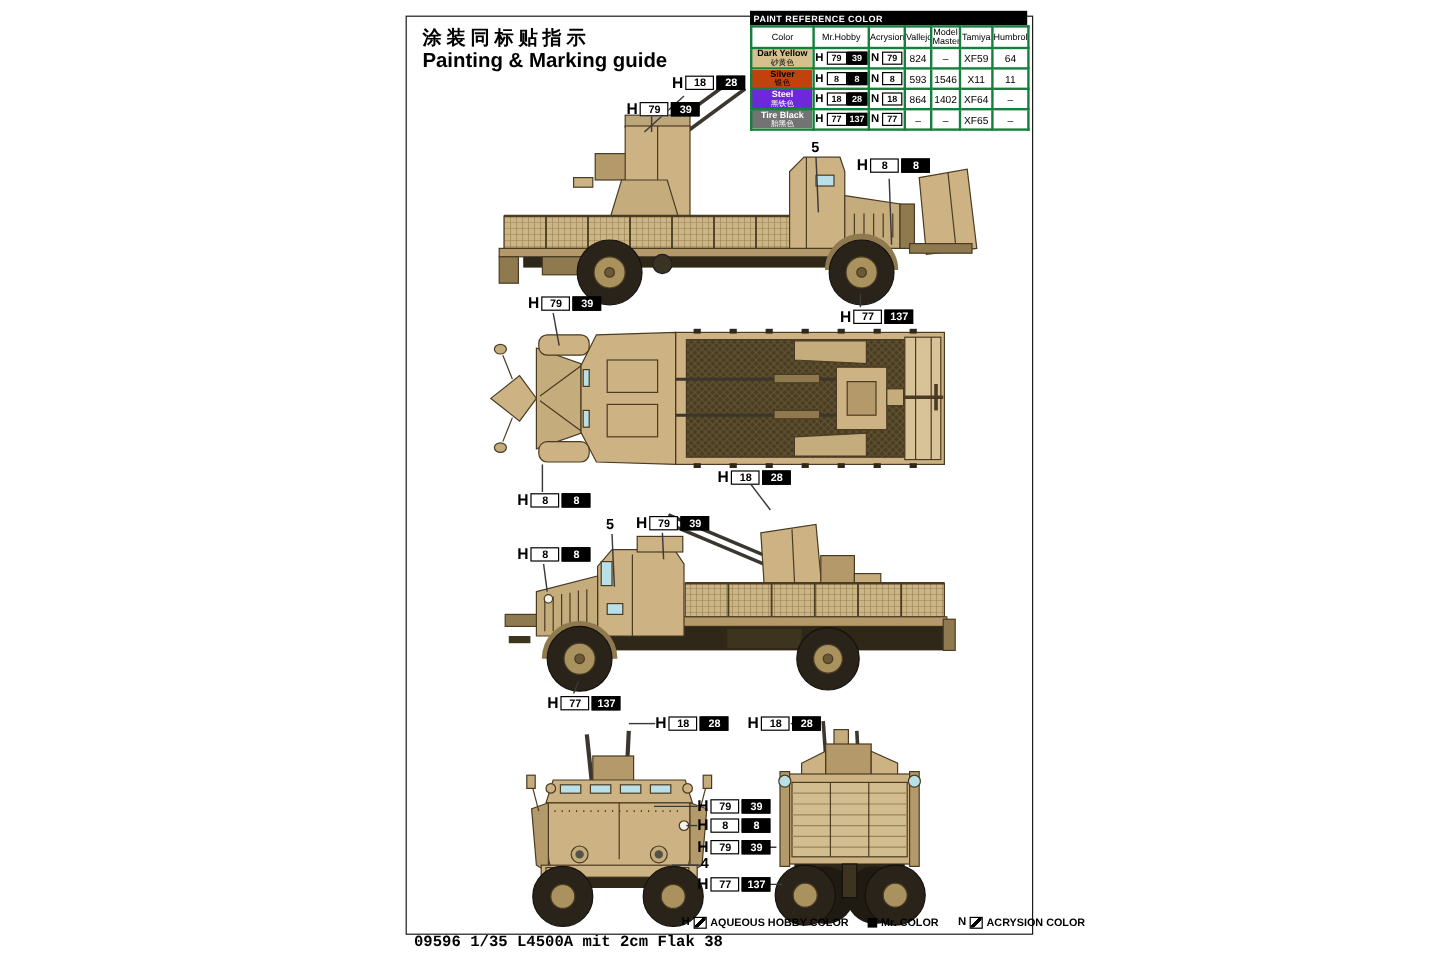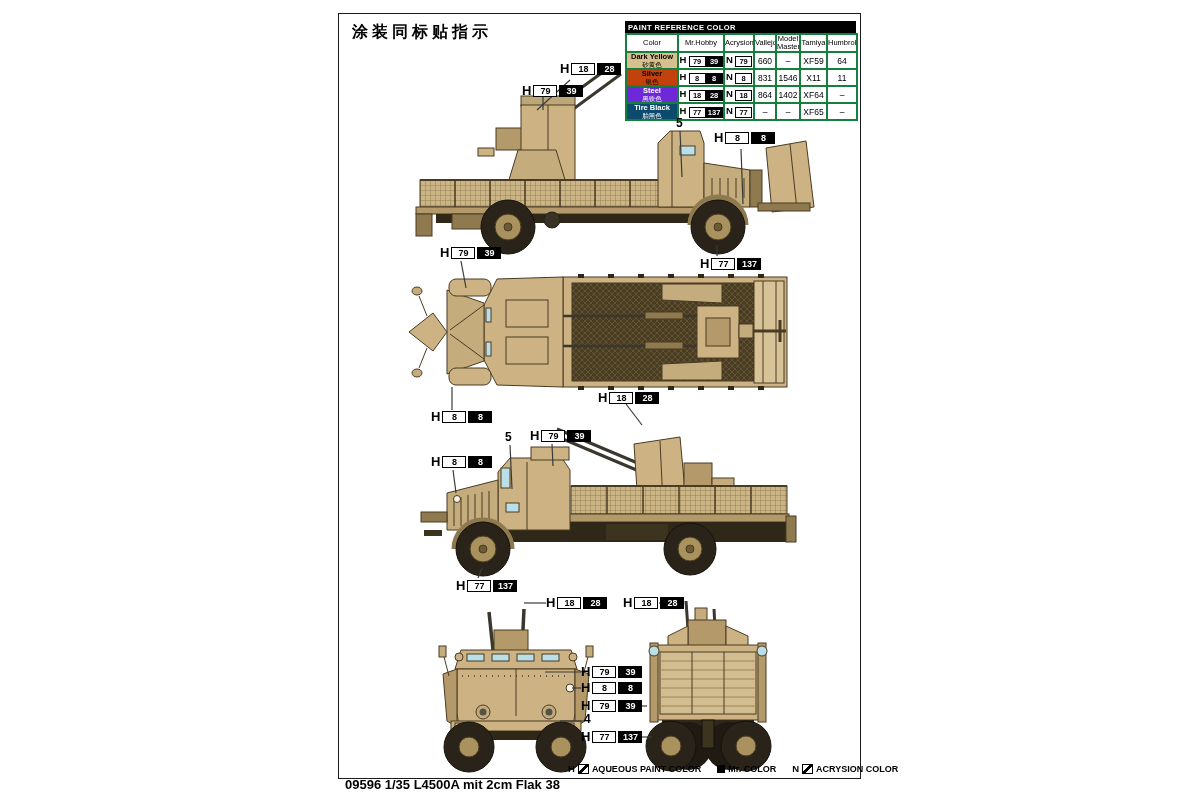--- a/index.html
+++ b/index.html
@@ -2,37 +2,37 @@
 <html><head>
 <meta charset="utf-8">
 <style>
   html,body{margin:0;padding:0;background:#fff;}
   #canvas{position:relative;width:1200px;height:800px;background:#ffffff;overflow:hidden;
           font-family:"Liberation Sans",sans-serif;color:#000;}
   .abs{position:absolute;}
   #frame{left:338px;top:13px;width:521px;height:764px;border:1.5px solid #1a1a1a;}
   .title-cn{left:352px;top:22px;font-size:16px;font-weight:bold;letter-spacing:4px;}
   .title-en{left:352px;top:41px;font-size:17px;font-weight:bold;}
-  .product{left:345px;top:777px;font-size:13px;font-weight:bold;}
+  .product{left:345px;top:777px;font-size:13px;font-weight:bold;font-family:Liberation Mono, monospace;}
 
   
-  #paint-table{left:625px;top:21px;width:231px;}
+  #paint-table{left:625px;top:9px;width:231px;}
   .pt-head{background:#000;color:#fff;font-size:7.5px;font-weight:bold;
            padding:1.5px 3px;letter-spacing:.4px;}
   #paint-table table{border-collapse:collapse;width:100%;table-layout:fixed;}
   #paint-table th,#paint-table td{border:2px solid #15803d;text-align:center;
            vertical-align:middle;padding:0;overflow:hidden;}
   #paint-table th{font-weight:normal;font-size:7.5px;height:14px;line-height:8px;}
   #paint-table td{font-size:8.5px;height:15px;}
   .nm-en{font-size:7.5px;line-height:8px;font-weight:bold;}
   .nm-cn{font-size:6.5px;line-height:7px;}
   .rbg0{background:#d6c08e;color:#000;}
   .rbg1{background:#c2410c;color:#000;}
   .rbg2{background:#6d28d9;color:#fff;}
-  .rbg3{background:#0c4a6e;color:#fff;margin-left:28px;}
+  .rbg3{background:#737373;color:#fff;margin-left:28px;}
   .pfx{font-weight:bold;font-size:9.5px;}
   .tw,.tb{display:inline-block;min-width:13px;height:9px;border:1px solid #000;
           font-size:7.5px;font-weight:bold;line-height:9px;text-align:center;
           padding:0 1px;vertical-align:middle;}
   .tw{background:#fff;color:#000;}
   .tb{background:#000;color:#fff;}
 
   
   .co{position:absolute;display:flex;align-items:center;gap:2px;height:14px;}
   .co-p{font-weight:bold;font-size:13px;line-height:14px;}
@@ -319,20 +319,21 @@
       <line x1="572" y1="688" x2="581" y2="688"></line>
       <line x1="618" y1="706" x2="647" y2="706"></line>
       <line x1="560" y1="721" x2="584" y2="721"></line>
       <line x1="620" y1="737" x2="652" y2="737"></line>
     </g>
   </svg>
 
   <div id="frame" class="abs"></div>
 
   <div class="abs title-cn">涂装同标贴指示</div>
+  <div class="abs title-en">Painting &amp; Marking guide</div>
 
   <div id="paint-table" class="abs">
     <div class="pt-head">PAINT REFERENCE COLOR</div>
     <table>
       <colgroup>
         <col style="width:52px">
           <col style="width:46px">
           <col style="width:30px">
         <col style="width:22px">
           <col style="width:24px">
@@ -355,39 +356,39 @@
           <div class="nm-cn">砂黄色</div>
         </td>
         <td>
           <span class="pfx">H</span>
           <span class="tw">79</span><span class="tb">39</span>
         </td>
         <td>
           <span class="pfx">N</span>
           <span class="tw">79</span>
         </td>
-        <td>660</td>
+        <td>824</td>
         <td>–</td>
         <td>XF59</td>
         <td>64</td>
       </tr>
       <tr>
         <td class="rbg1">
           <div class="nm-en">Silver</div>
           <div class="nm-cn">银色</div>
         </td>
         <td>
           <span class="pfx">H</span>
           <span class="tw">8</span><span class="tb">8</span>
         </td>
         <td>
           <span class="pfx">N</span>
           <span class="tw">8</span>
         </td>
-        <td>831</td>
+        <td>593</td>
         <td>1546</td>
         <td>X11</td>
         <td>11</td>
       </tr>
       <tr>
         <td class="rbg2">
           <div class="nm-en">Steel</div>
           <div class="nm-cn">黑铁色</div>
         </td>
         <td>
@@ -506,21 +507,21 @@
   <div class="co" style="left:581px;top:730px">
     <span class="co-p">H</span>
       <span class="bw">77</span>
       <span class="bb">137</span>
     </div>
 
   <div id="legend" class="abs">
     <span class="lg-item">
       <span class="pfx">H</span>
         <span class="lgw"></span>
-      <span>AQUEOUS PAINT COLOR</span>
+      <span>AQUEOUS HOBBY COLOR</span>
     </span>
     <span class="lg-item">
       <span class="lgb"></span>
       <span>Mr. COLOR</span>
     </span>
     <span class="lg-item">
       <span class="pfx">N</span>
         <span class="lgw"></span>
       <span>ACRYSION COLOR</span>
     </span>

